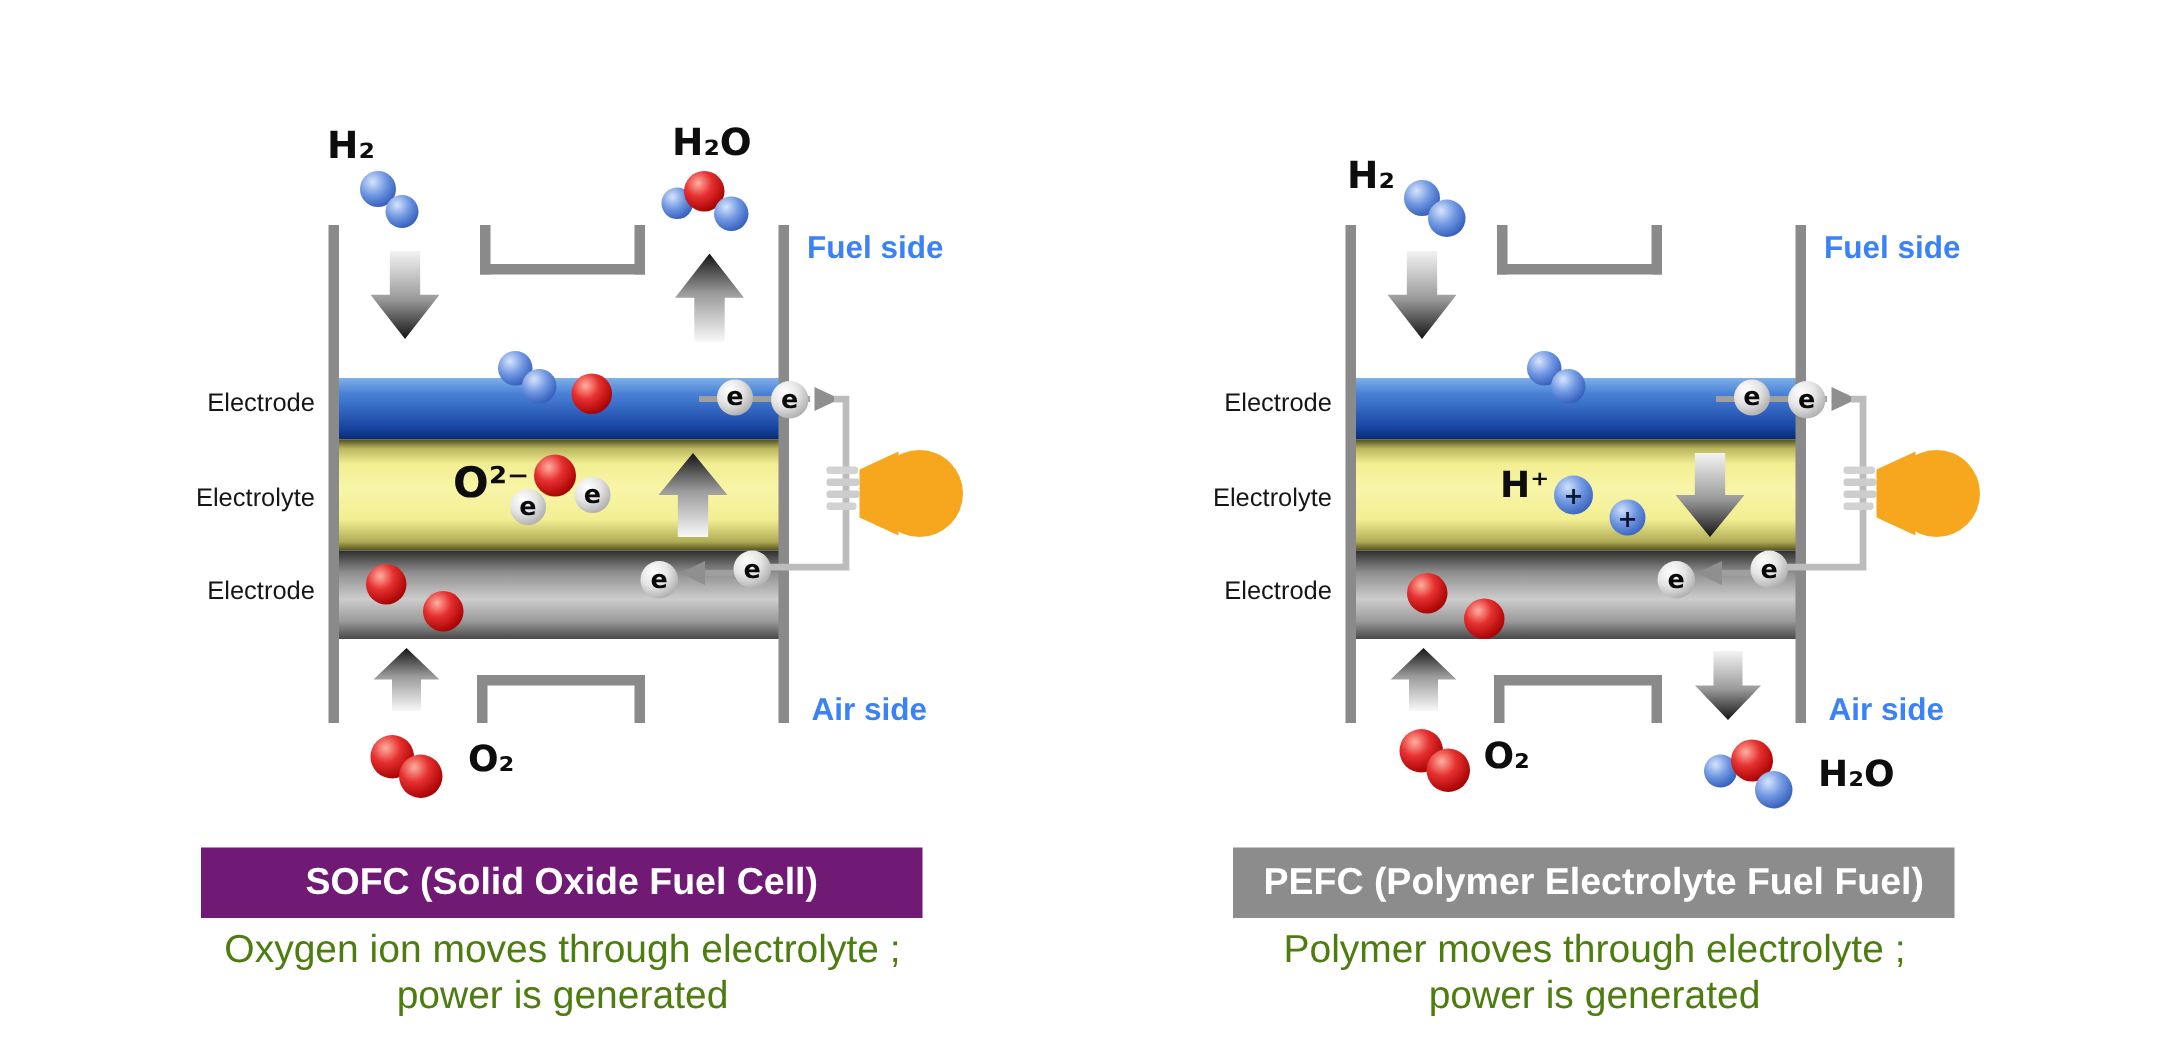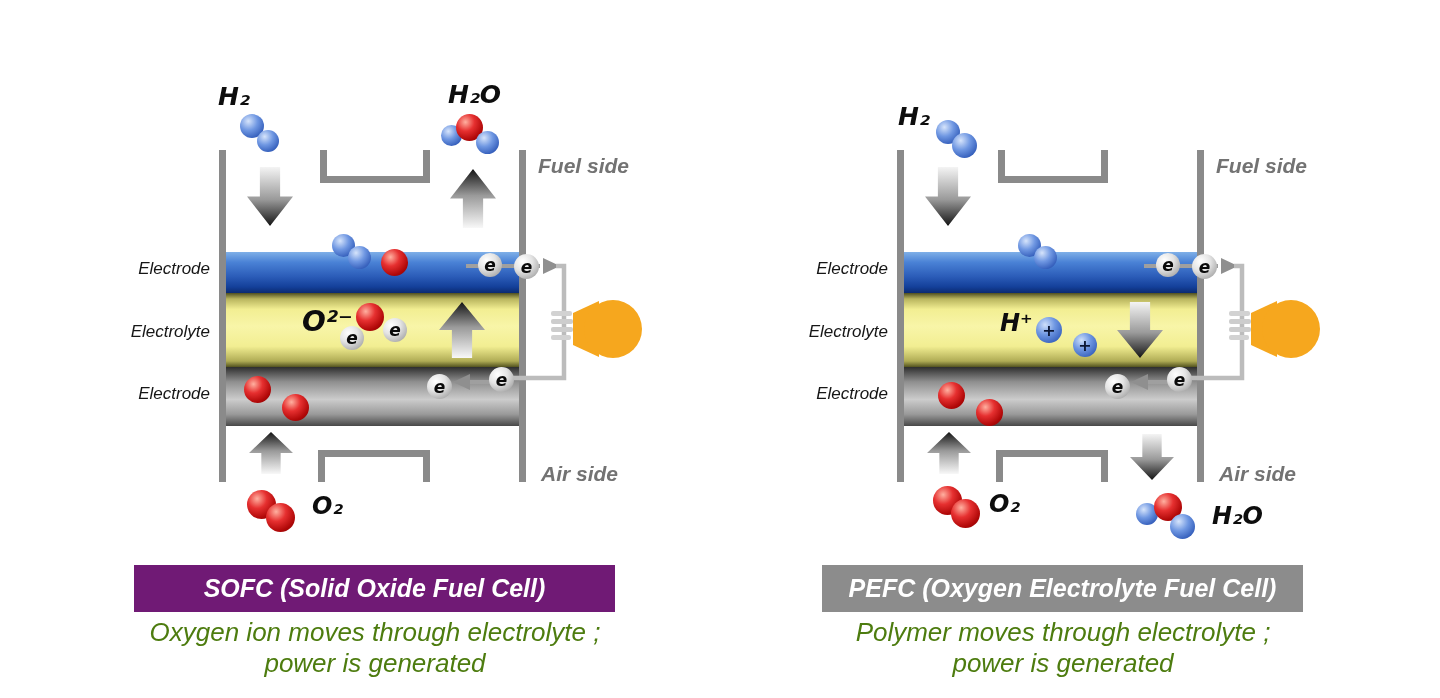--- a/index.html
+++ b/index.html
@@ -1,17 +1,17 @@
 <!DOCTYPE html>
 <html><head>
 <meta charset="utf-8">
 <style>
   html,body{margin:0;padding:0;background:#fff;}
   #canvas{position:relative;width:1440px;height:698px;background:#fff;overflow:hidden;
-          font-family:"Liberation Sans",sans-serif;font-style:italic;}
+          font-family:"Liberation Sans",sans-serif;}
   .abs{position:absolute;}
   .diagram{position:absolute;top:0;width:762px;height:698px;}
 
   
   .wall{position:absolute;width:7px;height:332px;top:150px;background:#8a8a8a;}
   .ch-top{position:absolute;left:320px;top:150px;width:110px;height:33px;box-sizing:border-box;
           border:7px solid #8a8a8a;border-top:none;}
   .ch-bottom{position:absolute;left:318px;top:450px;width:112px;height:32px;box-sizing:border-box;
           border:7px solid #8a8a8a;border-bottom:none;}
   .layer{position:absolute;left:223px;width:300px;}
@@ -19,21 +19,21 @@
       background:linear-gradient(180deg,#7fb0e8 0%,#4a82d6 25%,#2b5cb8 60%,#14409a 85%,#0b2a70 100%);}
   .layer-yellow{top:293px;height:74px;
       background:linear-gradient(180deg,#4e4e20 0%,#b9b55e 8%,#f2ee92 22%,#f8f5a8 45%,#f2ee92 72%,#b0ac55 92%,#53531f 100%);}
   .layer-gray{top:367px;height:59px;
       background:linear-gradient(180deg,#2e2e2e 0%,#8f8f8f 25%,#cccccc 55%,#9a9a9a 80%,#484848 100%);}
 
   
   .lbl-layer{position:absolute;left:60px;width:150px;text-align:right;font-size:17px;
              line-height:20px;color:#161616;}
   .chem{font-family:"DejaVu Sans",sans-serif;font-weight:bold;color:#0d0d0d;}
-  .side-lbl{position:absolute;font-weight:bold;font-size:21px;color:#737373;}
+  .side-lbl{position:absolute;font-weight:bold;font-size:21px;color:#3b82f6;}
   .banner{position:absolute;top:565px;width:481px;height:47px;line-height:47px;
           text-align:center;color:#ffffff;font-weight:bold;font-size:25px;}
   .banner-sofc{background:#701a75;}
   .banner-pefc{background:#8c8c8c;}
   .caption{position:absolute;top:617px;width:636px;text-align:center;font-size:26px;
            line-height:31px;color:#4d7c0f;}
 
   
   .sp{position:absolute;border-radius:50%;}
   .sp-blue{background:radial-gradient(circle at 35% 30%, #d6e4fb 0%, #6f97e2 40%, #3761bd 75%, #23459c 100%);}
@@ -191,20 +191,20 @@
     <div class="sp sp-red" style="left:476px;top:493px;width:28px;height:28px"></div>
     <div class="sp sp-blue" style="left:492px;top:514px;width:25px;height:25px"></div>
     <div class="chem abs" style="left:534px;top:502px;font-size:24px">H₂O</div>
 
     <div class="side-lbl" style="left:541px;top:462px">Air side</div>
 
     <div class="lbl-layer" style="top:259px">Electrode</div>
     <div class="lbl-layer" style="top:322px">Electrolyte</div>
     <div class="lbl-layer" style="top:384px">Electrode</div>
 
-    <div class="banner banner-pefc" style="left:144px">PEFC (Oxygen Electrolyte Fuel Cell)</div>
+    <div class="banner banner-pefc" style="left:144px">PEFC (Polymer Electrolyte Fuel Fuel)</div>
     <div class="caption" style="left:67px">
       <div>Polymer moves through electrolyte ;</div>
       <div>power is generated</div>
     </div>
   </div>
 
 </div>
 
 </body></html>

